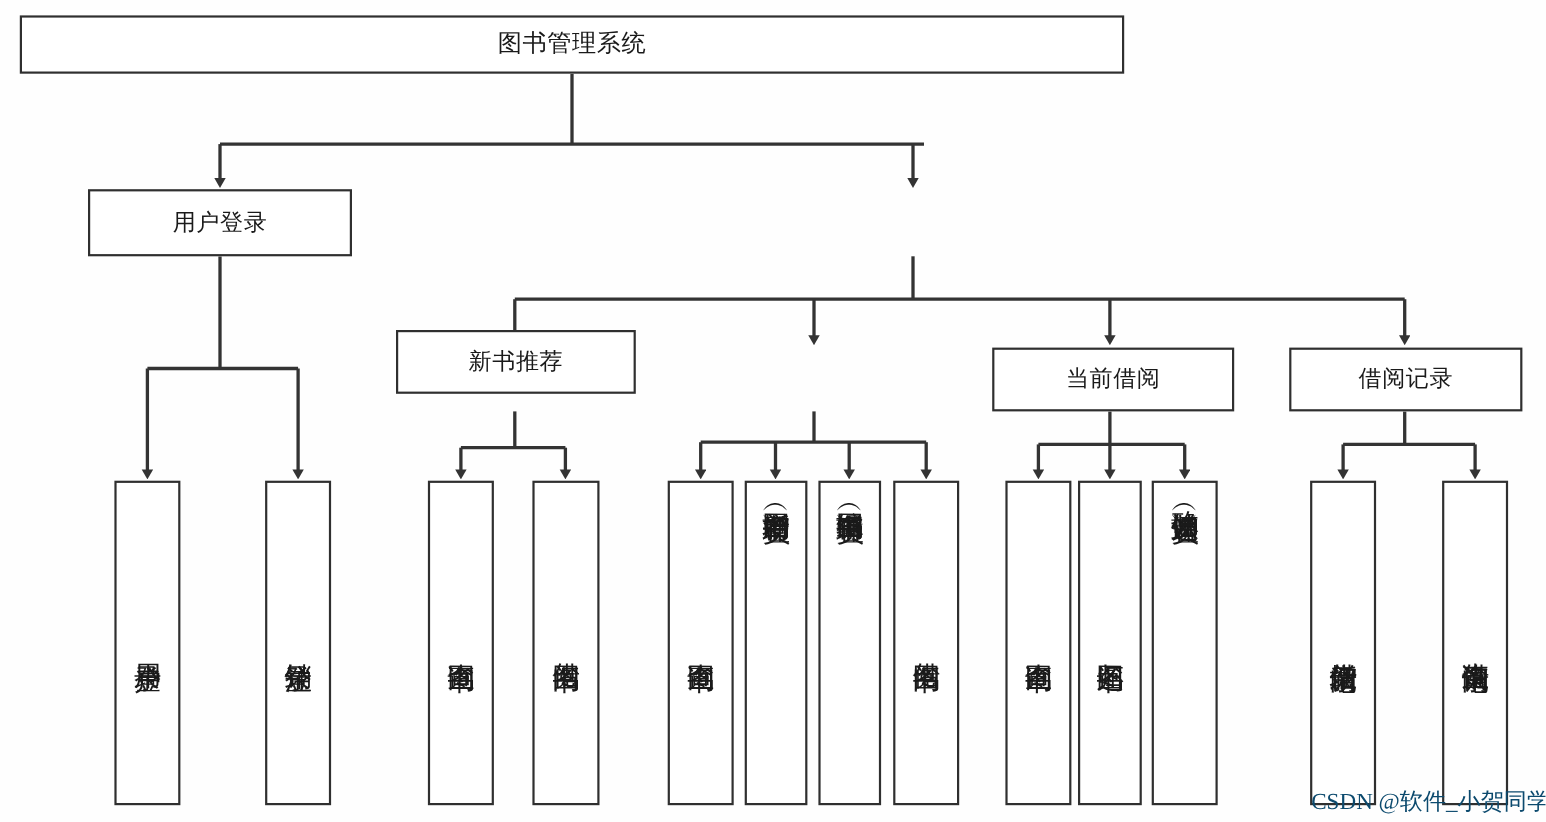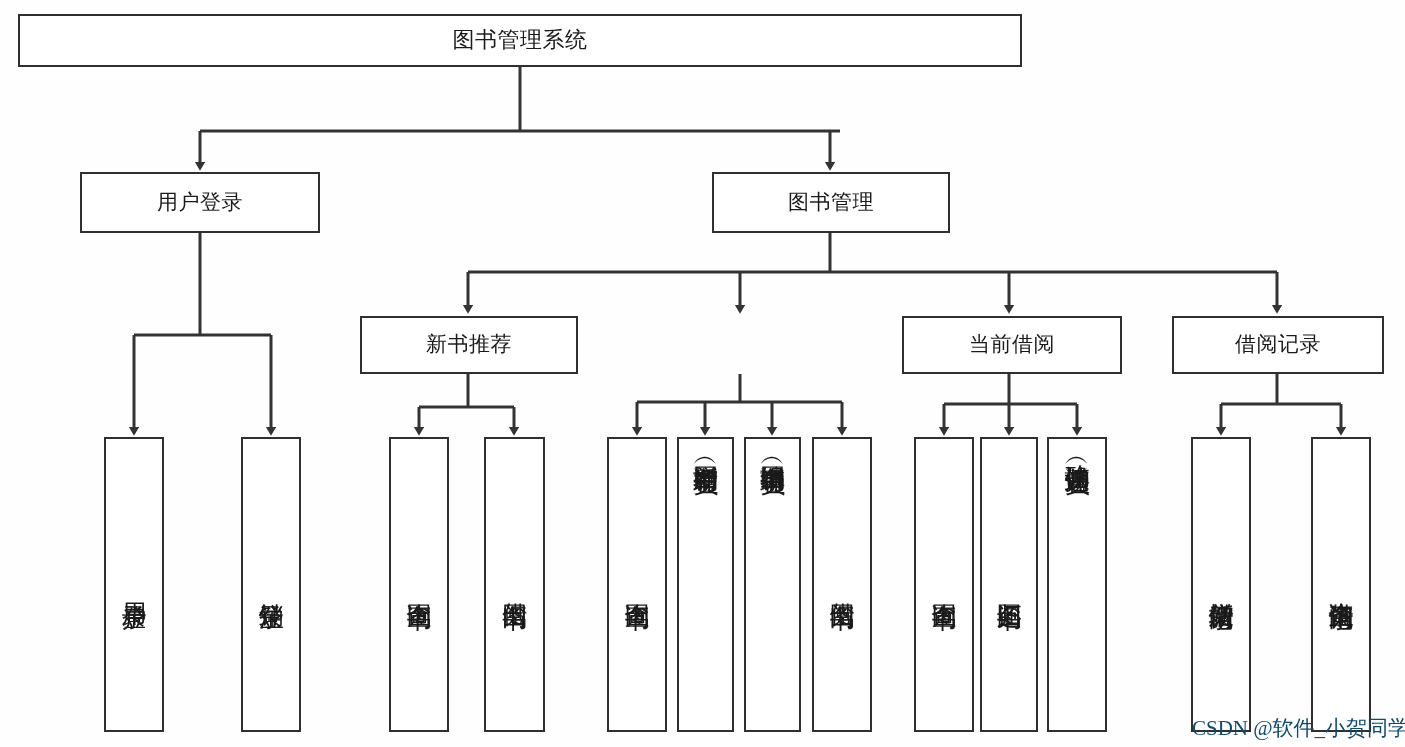--- a/index.html
+++ b/index.html
@@ -135,25 +135,22 @@
     </g>
   </svg>
 
   <div class="node horiz root" style="left:18px; top:14px; width:1004px; height:53px;">
     <span class="node-label">图书管理系统</span>
   </div>
 
   <div class="node horiz" style="left:80px; top:172px; width:240px; height:61px;">
     <span class="node-label">用户登录</span>
   </div>
-  <div class="node horiz" style="left:712px; top:172px; width:238px; height:61px;">
-    <span class="node-label">图书管理</span>
-  </div>
-
-  <div class="node horiz" style="left:360px; top:316px; width:218px; height:58px;">
+
+  <div class="node horiz" style="left:360px; top:300px; width:218px; height:58px;">
     <span class="node-label">新书推荐</span>
   </div>
   <div class="node horiz" style="left:902px; top:316px; width:220px; height:58px;align-items:center;">
     <span class="node-label">当前借阅</span>
   </div>
   <div class="node horiz" style="left:1172px; top:316px; width:212px; height:58px;">
     <span class="node-label">借阅记录</span>
   </div>
 
   <div class="node leaf centered" style="left:104px; top:437px; width:60px; height:295px;">

